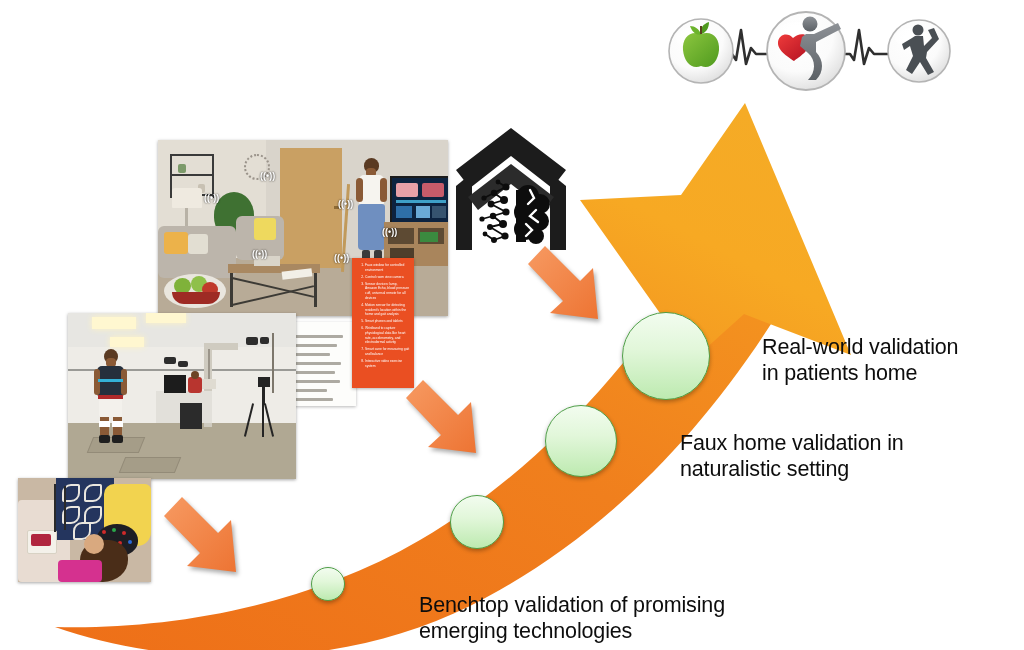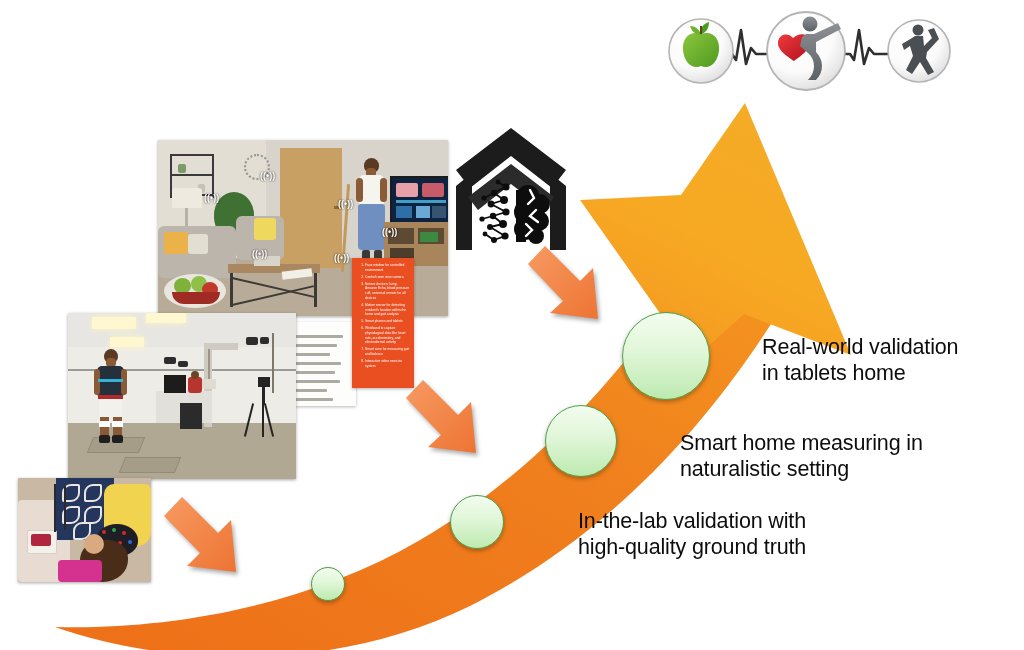--- a/index.html
+++ b/index.html
@@ -124,29 +124,29 @@
              L 693 290
              L 580 130
              L 681 125 Z" fill="url(#headGrad)"></path>
   </svg>
 
   <div class="milestone" style="left:311px;top:567px;width:32px;height:32px;"></div>
   <div class="milestone" style="left:450px;top:495px;width:52px;height:52px;"></div>
   <div class="milestone" style="left:545px;top:405px;width:70px;height:70px;"></div>
   <div class="milestone" style="left:622px;top:312px;width:86px;height:86px;"></div>
 
-
-  <div class="stage-label" style="left:578px;top:508px;">In-the-lab validation with
-high-quality ground truth</div>
-
-  <div class="stage-label" style="left:680px;top:430px;">Smart home measuring in
+  <div class="stage-label" style="left:419px;top:592px;">Benchtop validation of promising
+emerging technologies</div>
+
+
+  <div class="stage-label" style="left:680px;top:430px;">Faux home validation in
 naturalistic setting</div>
 
   <div class="stage-label" style="left:762px;top:334px;">Real-world validation
-in tablets home</div>
+in patients home</div>
 
 
   <svg class="conn" style="left:160px;top:494px;" width="86" height="96">
     <defs>
       <linearGradient id="cg1" x1="0" y1="0" x2="1" y2="1">
         <stop offset="0%" stop-color="#f79a62"></stop>
           <stop offset="100%" stop-color="#ed7433"></stop>
       </linearGradient>
     </defs>
     <path d="M 4 22 L 22 3 L 58 39 L 71 26 L 76 78 L 27 72 L 40 59 Z" fill="url(#cg1)"></path>

